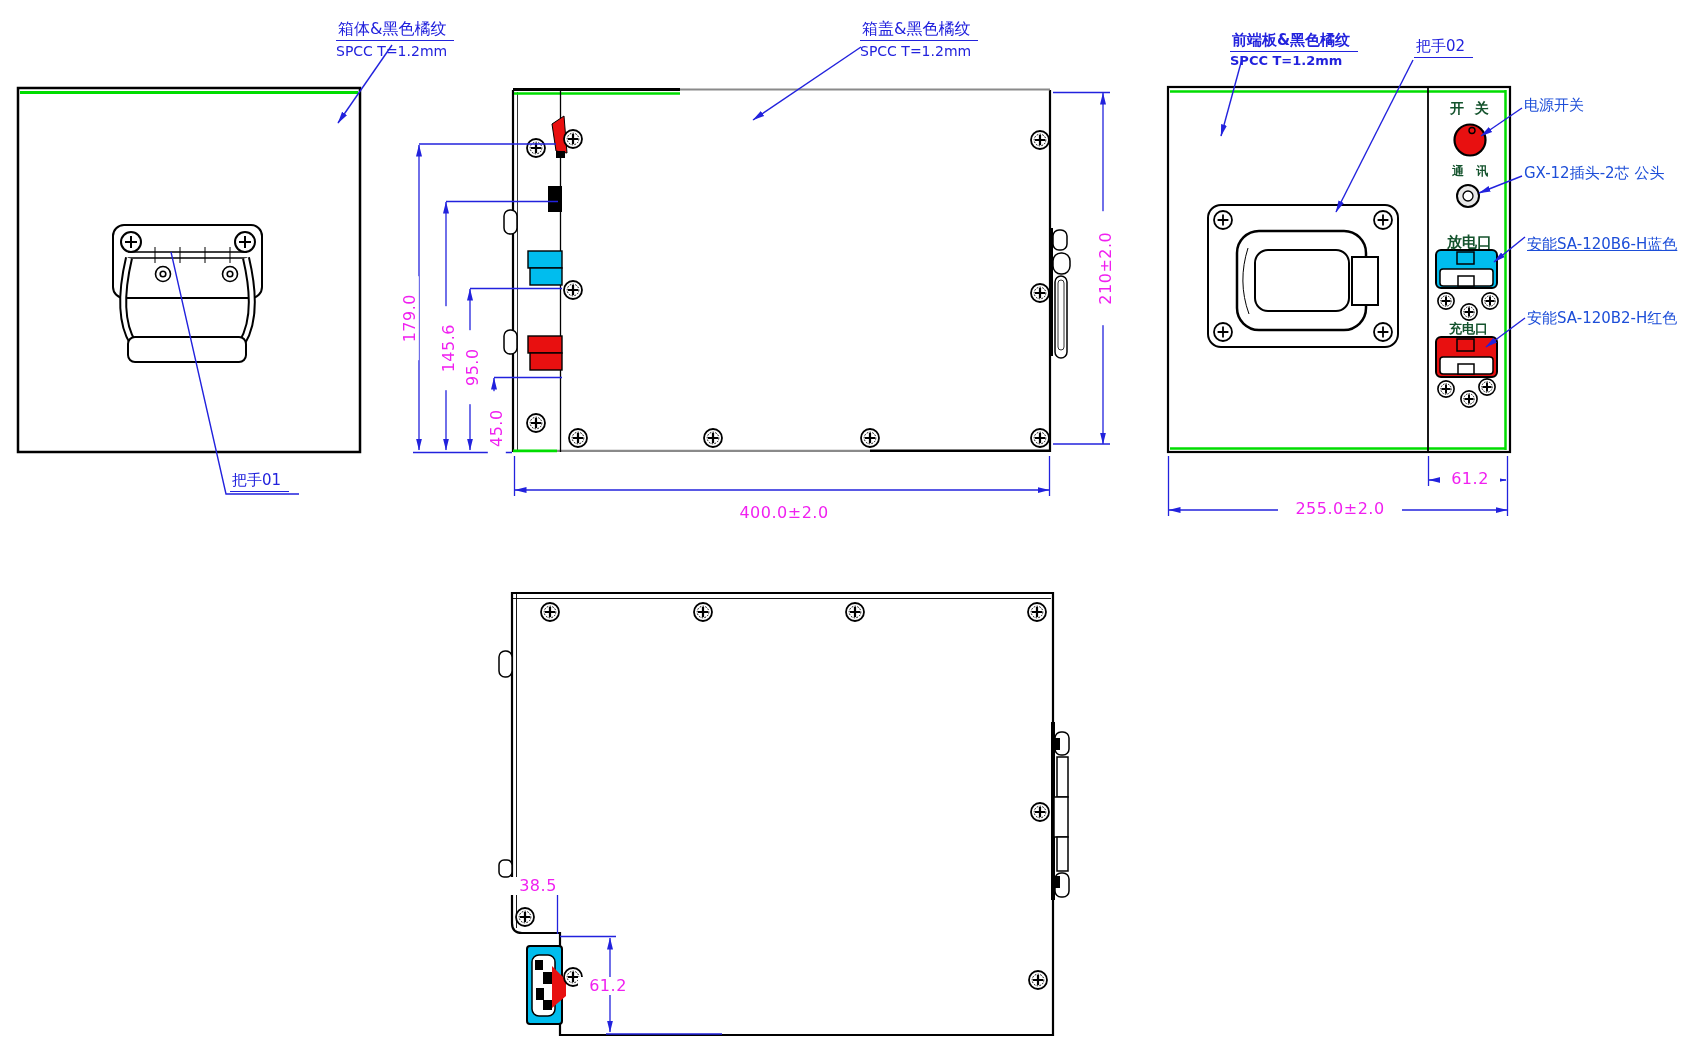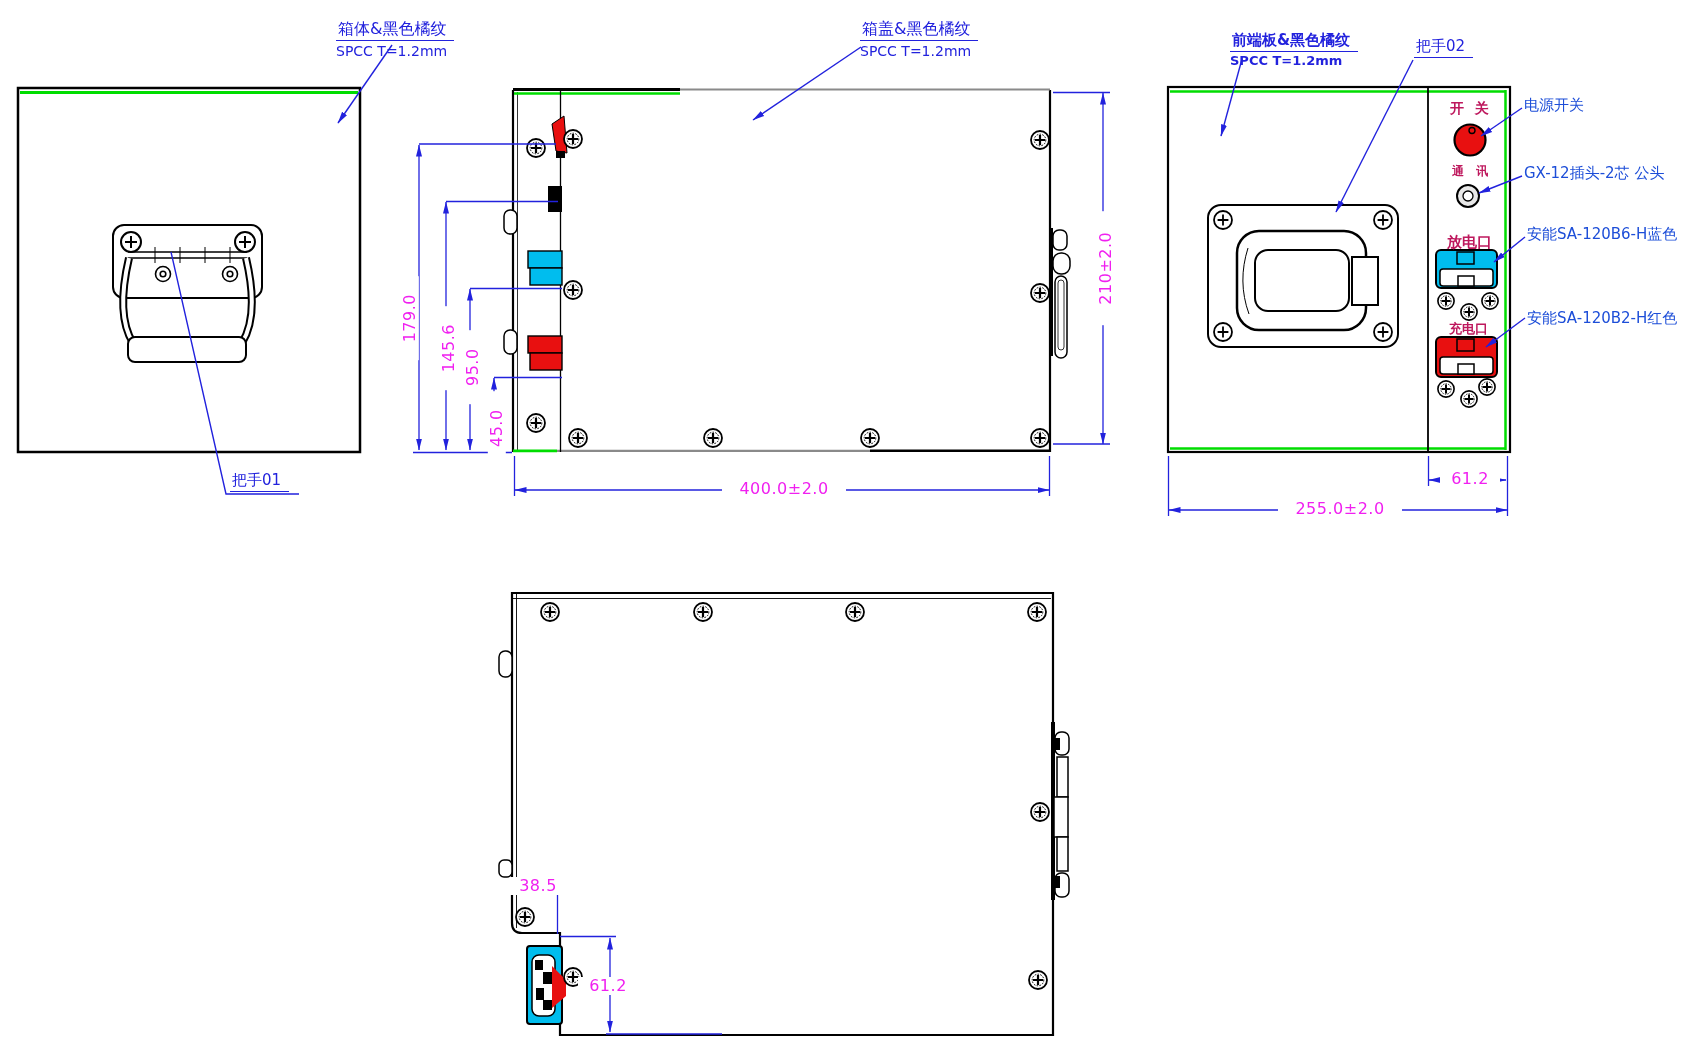--- a/index.html
+++ b/index.html
@@ -6,21 +6,21 @@
   #stage{position:relative;width:1685px;height:1061px;background:#fff;overflow:hidden;
          font-family:"DejaVu Sans","Liberation Sans",sans-serif;}
   #draw{position:absolute;left:0;top:0;}
   .txt{position:absolute;white-space:nowrap;line-height:1.15;}
   .ann{color:#2222dd;font-size:16px;}
   .ann .u{display:inline-block;border-bottom:1.6px solid #2222dd;padding:0 8px 2px 2px;}
   .ann .spec{font-size:14px;display:inline-block;padding-top:2px;}
   .ann3{font-size:15px;}
   .ann3 .spec{font-size:13px;}
   .callout{color:#1d4ed8;font-size:15px;}
-  .olabel{color:#be185d;font-weight:bold;}
+  .olabel{color:#14532d;font-weight:bold;}
   .dim{color:#f020f0;font-size:16px;letter-spacing:.5px;background:#fff;text-align:center;padding:0 2px;}
   .vdim{transform:rotate(-90deg);transform-origin:center;}
 </style>
 </head>
 <body>
 
 <div id="stage">
 
 <svg id="draw" width="1685" height="1061" viewBox="0 0 1685 1061">
   <defs>
@@ -254,27 +254,27 @@
   <span class="u">把手01</span>
 </div>
 
 <div class="txt olabel" style="left:1450px;top:100px;font-size:14px;letter-spacing:3px;">开 关</div>
 <div class="txt olabel" style="left:1452px;top:165px;font-size:12px;letter-spacing:4px;">通 讯</div>
 <div class="txt olabel" style="left:1447px;top:234px;font-size:15px;">放电口</div>
 <div class="txt olabel" style="left:1449px;top:322px;font-size:13px;">充电口</div>
 
 <div class="txt callout" style="left:1524px;top:97px;">电源开关</div>
 <div class="txt callout" style="left:1524px;top:165px;">GX-12插头-2芯 公头</div>
-<div class="txt callout" style="left:1527px;top:226px;">安能SA-120B6-H蓝色</div>
+<div class="txt callout" style="left:1527px;top:236px;text-decoration:underline;">安能SA-120B6-H蓝色</div>
 <div class="txt callout" style="left:1527px;top:310px;">安能SA-120B2-H红色</div>
 
 <div class="txt dim vdim" style="left:368px;top:309px;width:80px;">179.0</div>
 <div class="txt dim vdim" style="left:407px;top:339px;width:80px;">145.6</div>
 <div class="txt dim vdim" style="left:436px;top:358px;width:70px;">95.0</div>
 <div class="txt dim vdim" style="left:460px;top:419px;width:70px;">45.0</div>
 <div class="txt dim vdim" style="left:1049px;top:259px;width:110px;">210±2.0</div>
-<div class="txt dim" style="left:722px;top:480px;width:120px;">400.0±2.0</div>
+<div class="txt dim" style="left:722px;top:504px;width:120px;">400.0±2.0</div>
 <div class="txt dim" style="left:1440px;top:470px;width:56px;">61.2</div>
 <div class="txt dim" style="left:1278px;top:500px;width:120px;">255.0±2.0</div>
 <div class="txt dim" style="left:510px;top:877px;width:52px;">38.5</div>
 <div class="txt dim" style="left:578px;top:977px;width:56px;">61.2</div>
 
 </div>
 
 </body></html>

